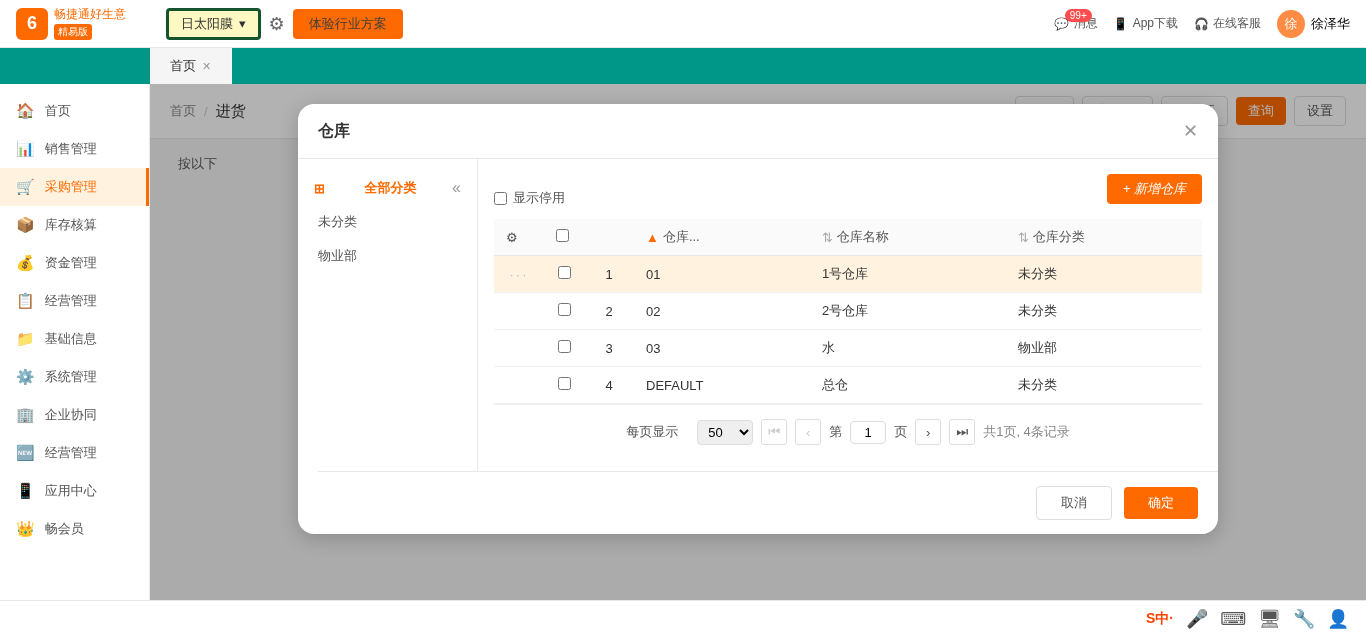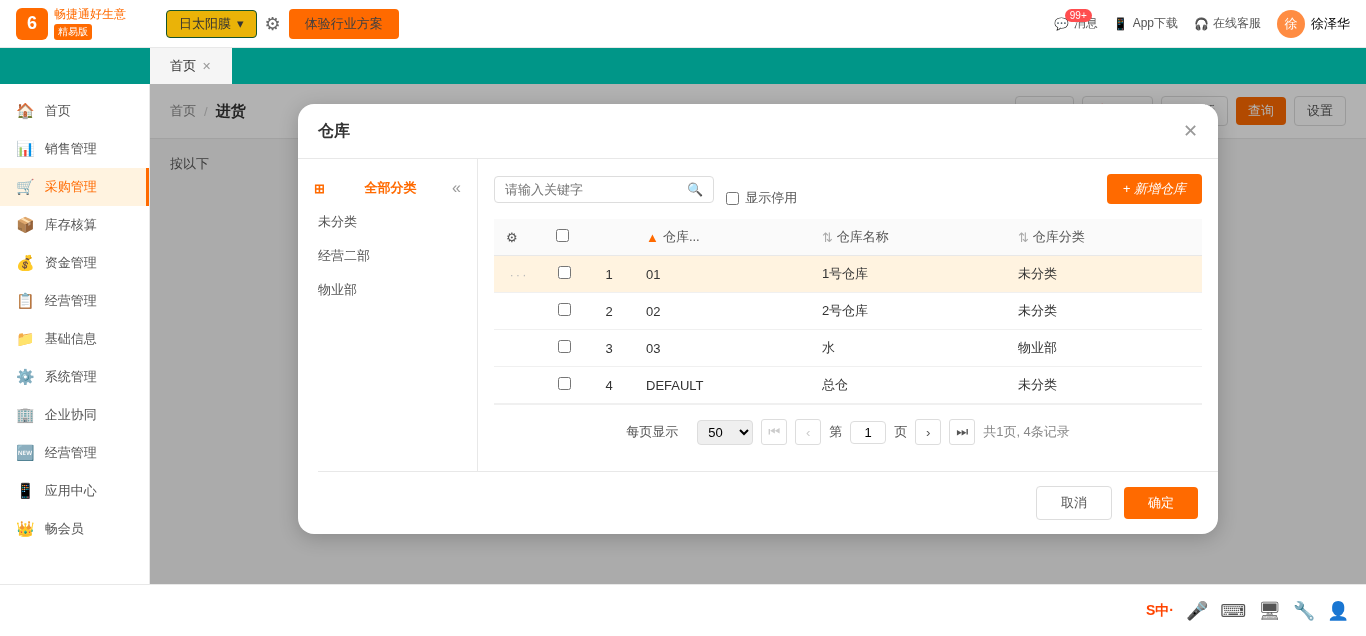--- a/index.html
+++ b/index.html
@@ -23,22 +23,22 @@
     .logo-icon {
       width: 32px; height: 32px; background: #ff6a00; border-radius: 6px;
       display: flex; align-items: center; justify-content: center;
       color: #fff; font-size: 18px; font-weight: bold;
     }
     .logo-text { font-size: 12px; color: #ff6a00; line-height: 1.3; }
     .logo-badge { font-size: 10px; color: #fff; background: #ff6a00; border-radius: 3px; padding: 1px 4px; margin-top: 2px; display: inline-block; }
     .topbar-center { flex: 1; display: flex; align-items: center; gap: 8px; }
     .store-selector {
       display: flex; align-items: center; gap: 6px;
-      padding: 4px 12px; border: 1px solid #14532d; border-radius: 4px;
-      background: #eab308; cursor: pointer; color: #333;
+      padding: 4px 12px; border: 3px solid #14532d; border-radius: 4px;
+      background: #fef9c3; cursor: pointer; color: #333;
     }
     .topbar-gear { font-size: 18px; color: #666; cursor: pointer; }
     .btn-trial {
       background: #ff6a00; color: #404040; border: none; border-radius: 4px;
       padding: 6px 16px; cursor: pointer; font-size: 13px;
     }
     .topbar-right { display: flex; align-items: center; gap: 16px; }
     .notif-item { display: flex; align-items: center; gap: 4px; color: #555; font-size: 12px; cursor: pointer; position: relative; }
     .badge { background: #ff4d4f; color: #fff; border-radius: 10px; font-size: 10px; padding: 1px 5px; position: absolute; top: -6px; left: 10px; }
     .user-info { display: flex; align-items: center; gap: 6px; cursor: pointer; }
@@ -200,21 +200,21 @@
       padding: 7px 24px; cursor: pointer; font-size: 13px; color: #555;
     }
     .btn-confirm {
       background: #ff6a00; color: #fff; border: none; border-radius: 4px;
       padding: 7px 24px; cursor: pointer; font-size: 13px;
     }
 
     
     .bottombar {
       position: absolute; bottom: 0; left: 0; right: 0;
-      height: 52px; background: #fff; border-top: 1px solid #e8e8e8;
+      height: 36px; background: #fff; border-top: 1px solid #e8e8e8;
       display: flex; align-items: center; justify-content: flex-end;
       padding: 0 16px; gap: 12px; z-index: 200;
     }
     .bottom-icon { font-size: 18px; cursor: pointer; color: #555; }
 
     .more-dots { color: #bbb; letter-spacing: 2px; }
 
     
     .page-content { padding: 16px 20px; }
     .toolbar-row { display: flex; align-items: center; gap: 8px; margin-bottom: 10px; }
@@ -320,63 +320,58 @@
       <span>畅会员</span>
     </div>
   </div>
 
   <div class="content">
 
     <div class="page-header">
       <div style="display:flex;align-items:center;gap:8px;">
         <span style="color:#888;font-size:13px;">首页</span>
         <span style="color:#ccc;">/</span>
-        <span style="font-size:15px;font-weight:bold;color:#333;">进货</span>
+        <span style="font-size:15px;font-weight:normal;color:#333;">进货</span>
       </div>
       <div class="toolbar-row" style="margin:0;">
         <button class="btn-outline">🖨 印</button>
         <button class="btn-outline">📤 导出</button>
         <button class="btn-outline">↺ 刷新</button>
         <button class="btn-primary">查询</button>
         <button class="btn-outline">设置</button>
       </div>
     </div>
 
     <div class="page-content">
-      <span style="color:#555;">按以下</span>
+      <span style="color:#555;margin-left:8px;">按以下</span>
     </div>
 
     <div class="overlay">
       <div class="modal">
 
         <div class="modal-header">
           <span class="modal-title">仓库</span>
           <span class="modal-close">✕</span>
         </div>
 
         <div class="modal-body">
 
           <div class="cat-sidebar">
             <div class="cat-header">
               <span style="color:#ff6a00;margin-right:4px;">⊞</span>
               <span>全部分类</span>
               <button class="cat-collapse-btn">«</button>
             </div>
             <div class="cat-item">未分类</div>
-            <div class="cat-item">经营二部</div>
             <div class="cat-item">物业部</div>
           </div>
 
           <div class="table-area">
 
             <div class="table-toolbar">
-              <div class="search-box">
-                <input type="text" placeholder="请输入关键字" style="">
-                <span class="search-icon">🔍</span>
-              </div>
               <label class="show-disabled">
                 <input type="checkbox" style="">
                 <span>显示停用</span>
               </label>
               <button class="btn-add-warehouse">
                 <span>+ 新增仓库</span>
               </button>
             </div>
 
             <div style="overflow-x:auto;flex:1;">

